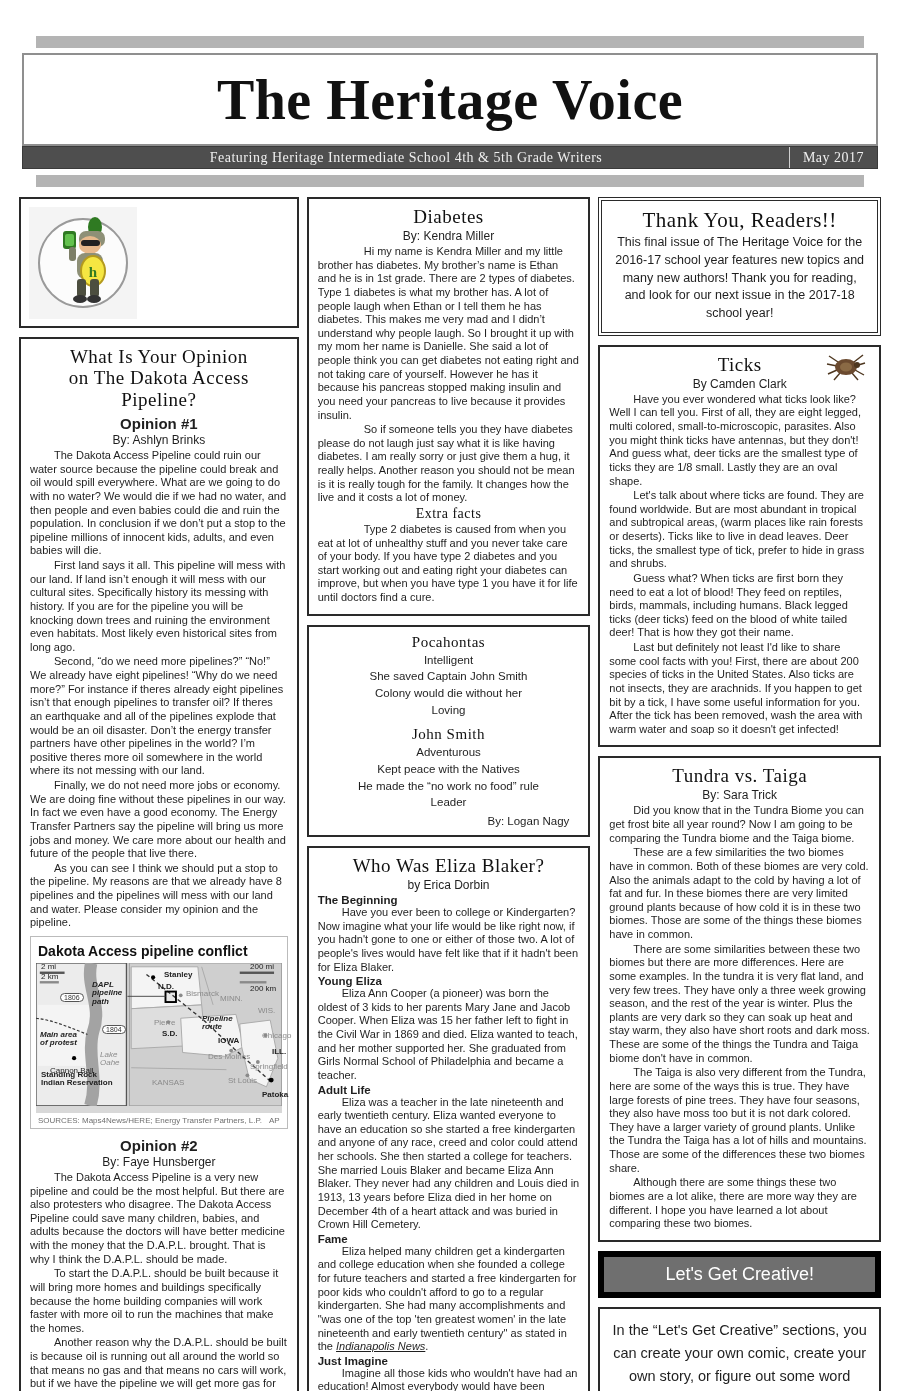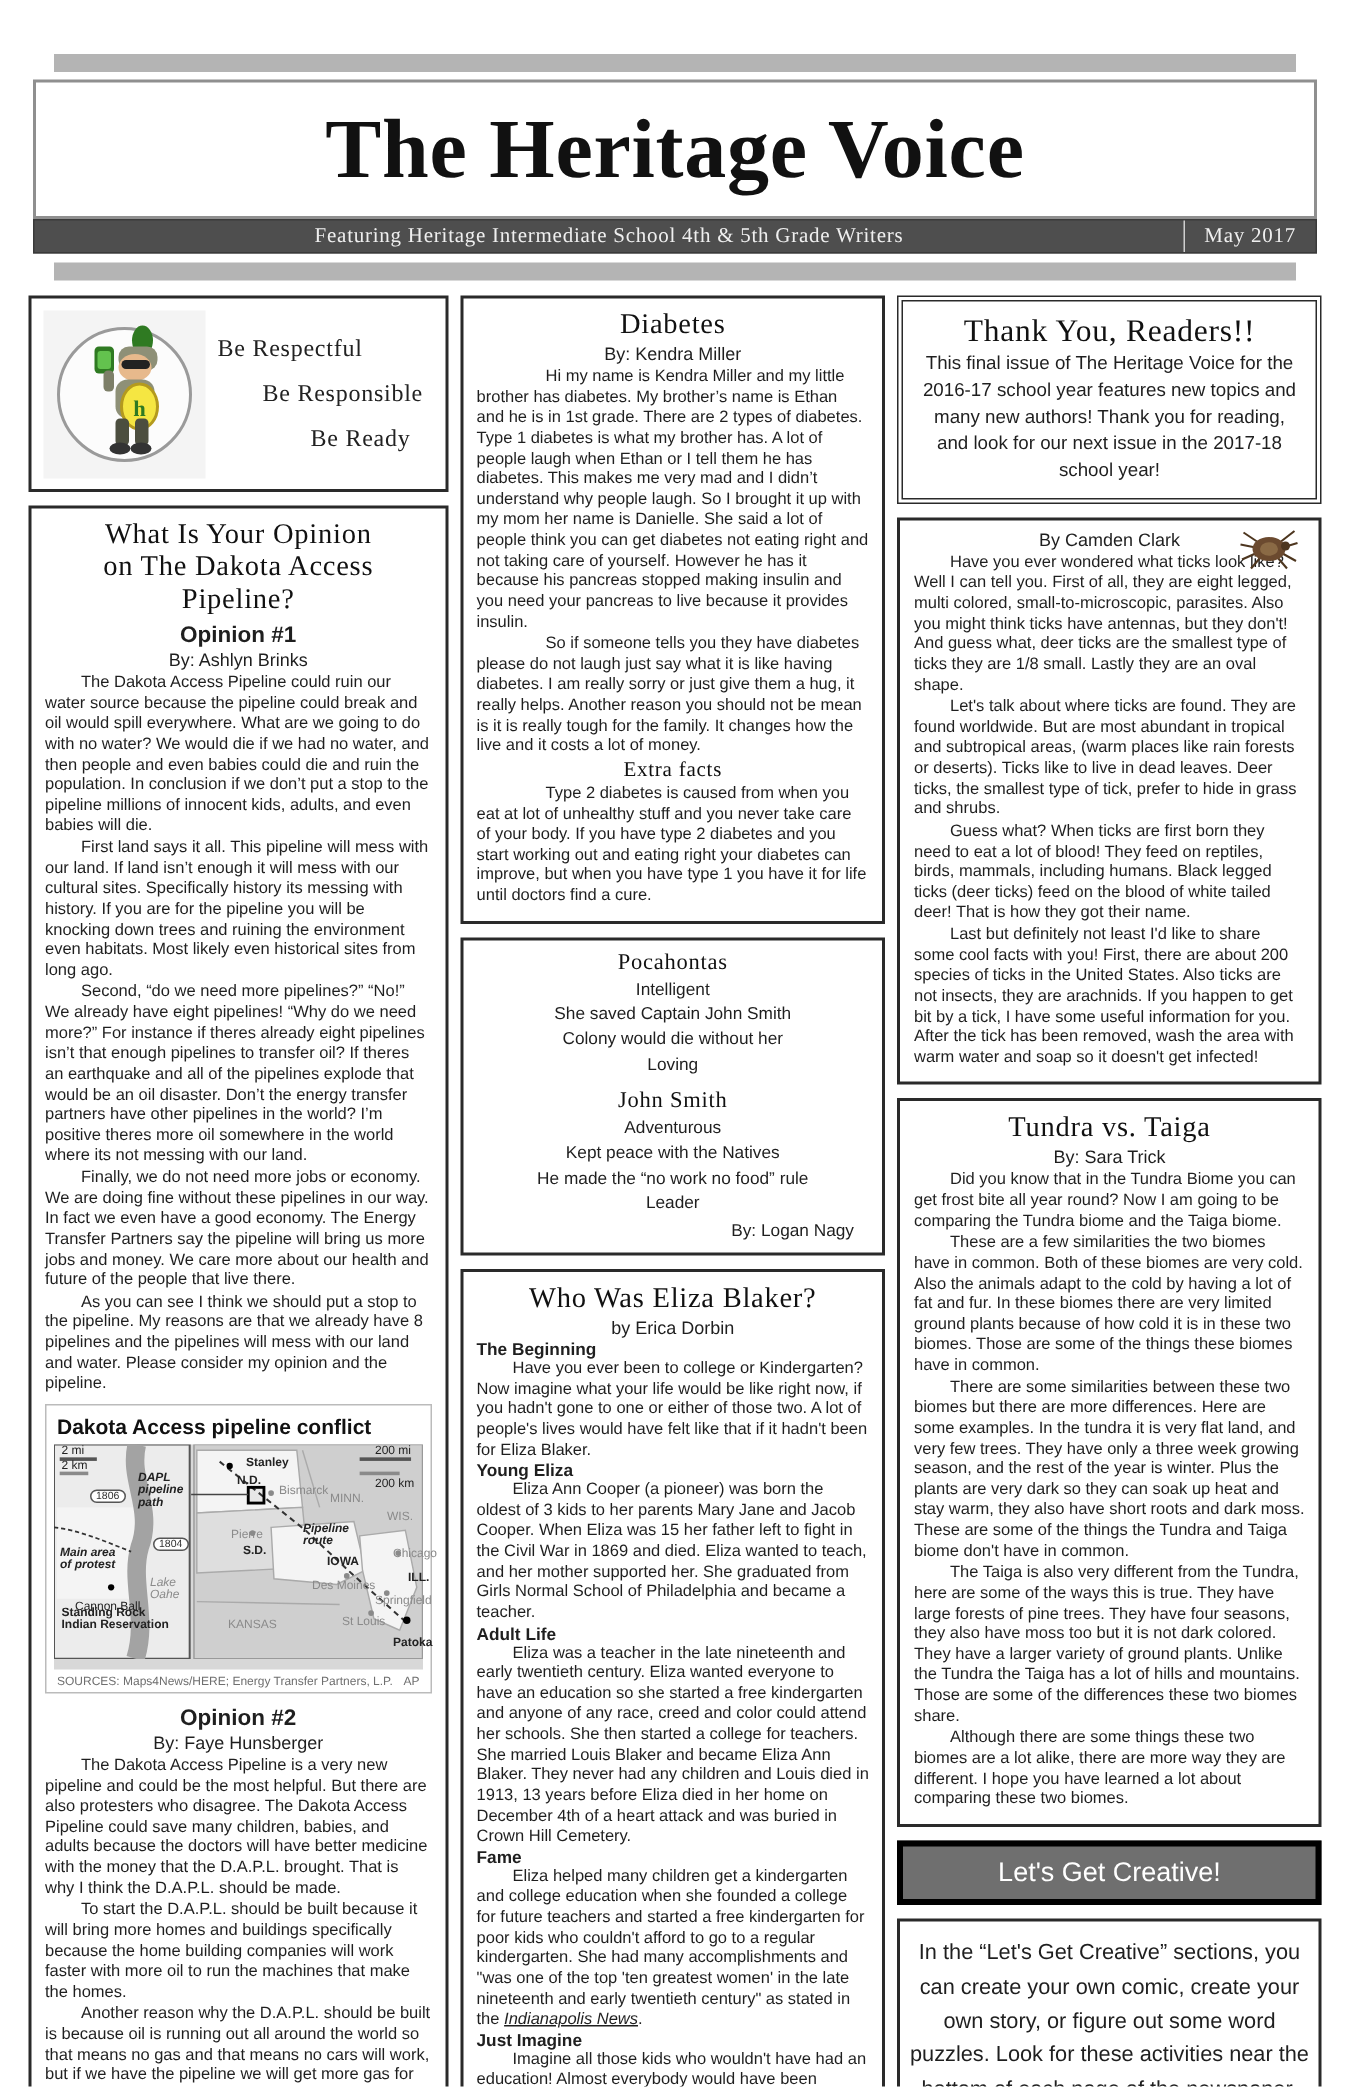--- a/index.html
+++ b/index.html
@@ -60,21 +60,21 @@
 
   
   .poem-center { text-align: center; font-size: 11.5px; line-height: 1.45; }
   .poem-by { text-align: right; font-size: 11.5px; margin: 4px 10px 0 0; }
 
   
   .double-box { border: 4px double #2a2a2a; padding: 6px 9px 9px; }
   .thanks-body { font-size: 12.5px; line-height: 1.42; text-align: center; }
   .ticks-head { position: relative; }
   .tick-svg { position: absolute; right: 2px; top: -2px; }
-  .creative-bar { background: #6f6f6f; border: 4px solid #000000; color: #fff; text-align: center;
+  .creative-bar { background: #6f6f6f; border: 6px solid #000000; color: #fff; text-align: center;
                   font-size: 18px; padding: 7px 0; }
   .creative-body { font-size: 14.5px; line-height: 1.58; text-align: center; padding: 10px 6px; }
 </style>
 </head>
 <body>
 
 <div class="bar-light top"></div>
 <div class="masthead-box">
   <div class="masthead-title hand">The Heritage Voice</div>
 </div>
@@ -100,25 +100,20 @@
           <rect x="28" y="18" width="13" height="18" rx="3" fill="#2f7a22"></rect>
           <rect x="30" y="21" width="9" height="12" rx="2" fill="#63c24e"></rect>
           <rect x="34" y="34" width="7" height="14" rx="3" fill="#7d7f68"></rect>
           <ellipse cx="58" cy="58" rx="12" ry="15" fill="#f5e642" stroke="#b49a1e" stroke-width="2"></ellipse>
           <text x="58" y="64" text-anchor="middle" font-size="15" font-weight="bold" fill="#2f7a22" font-family="Liberation Serif, serif">h</text>
           <rect x="42" y="66" width="9" height="18" rx="3" fill="#4c4e3f"></rect>
           <rect x="55" y="66" width="9" height="18" rx="3" fill="#4c4e3f"></rect>
           <ellipse cx="45" cy="86" rx="7" ry="4" fill="#333"></ellipse>
           <ellipse cx="59" cy="86" rx="7" ry="4" fill="#333"></ellipse>
         </svg>
-      </div>
-      <div class="motto hand">
-        <div class="m1">Be Respectful</div>
-        <div class="m2">Be Responsible</div>
-        <div class="m3">Be Ready</div>
       </div>
     </div>
 
     <div class="nbox">
       <div class="h-article hand">What Is Your Opinion</div>
       <div class="h-article hand" style="margin-top:-2px">on The Dakota Access Pipeline?</div>
 
       <div class="h-sub">Opinion #1</div>
       <div class="byline">By:  Ashlyn Brinks</div>
       <p class="body-text">The Dakota Access Pipeline could ruin our water source because the pipeline could break and oil would spill everywhere. What are we going to do with no water? We would die if we had no water, and then people and even babies could die and ruin the population. In conclusion if we don’t put a stop to the pipeline millions of innocent kids, adults, and even babies will die.</p>
@@ -251,20 +246,21 @@
 
   <div class="col col-right">
 
     <div class="double-box">
       <div class="h-article hand" style="font-size:21px">Thank You, Readers!!</div>
       <div class="thanks-body">This final issue of The Heritage Voice for the 2016-17 school year features new topics and many new authors!  Thank you for reading, and look for our next issue in the 2017-18 school year!</div>
     </div>
 
     <div class="nbox">
       <div class="ticks-head">
+        <div class="h-article hand">Ticks</div>
         <svg class="tick-svg" width="44" height="30" viewBox="0 0 44 30">
           <g stroke="#4d361f" stroke-width="1.4" fill="none">
             <path d="M14,10 L5,4"></path>
               <path d="M13,14 L3,12"></path>
               <path d="M13,18 L4,22"></path>
               <path d="M16,21 L10,28"></path>
             <path d="M30,10 L39,3"></path>
               <path d="M31,14 L41,11"></path>
               <path d="M31,18 L40,23"></path>
               <path d="M28,21 L34,28"></path>

